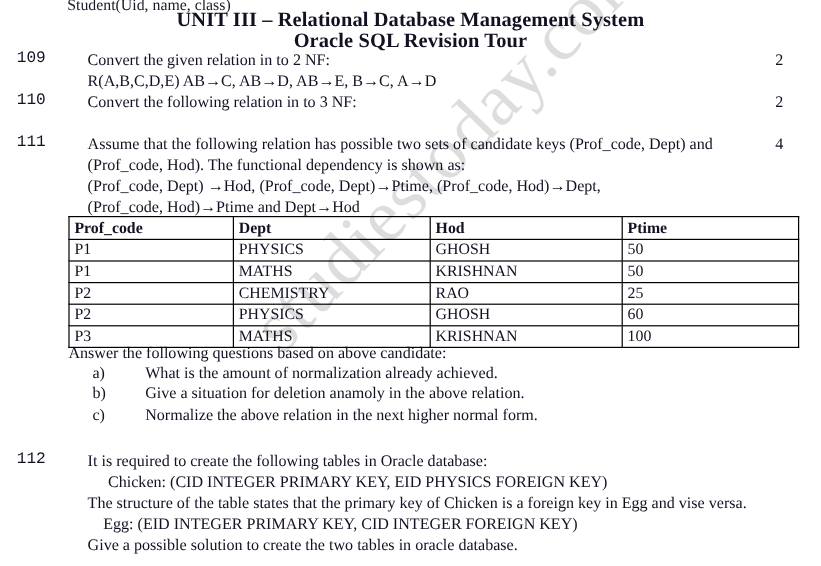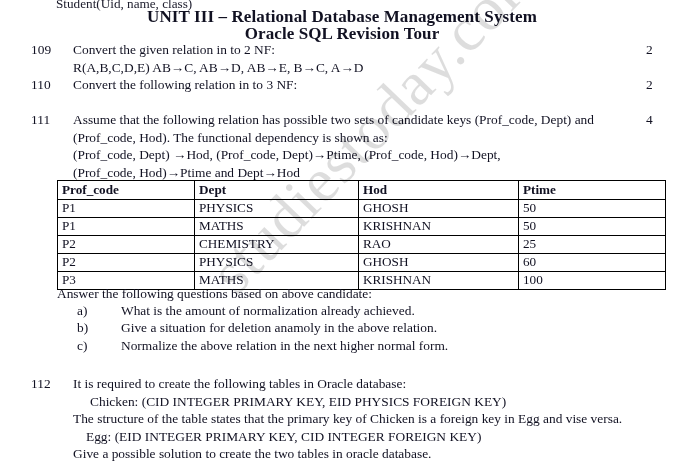--- a/index.html
+++ b/index.html
@@ -71,25 +71,26 @@
     width: 684px;
   }
 
   .qrow {
     position: absolute;
     left: 0;
     width: 684px;
   }
   .qnum {
     position: absolute;
-    left: 31px;
+    left: 14px;
     width: 40px;
     text-align: left;
     font-size: 13.4px;
     line-height: 17.6px;
+    font-family: Liberation Mono, monospace;
   }
   .qmark {
     position: absolute;
     left: 646px;
     width: 30px;
     text-align: left;
     font-size: 13.4px;
     line-height: 17.6px;
   }
   .qbody {

